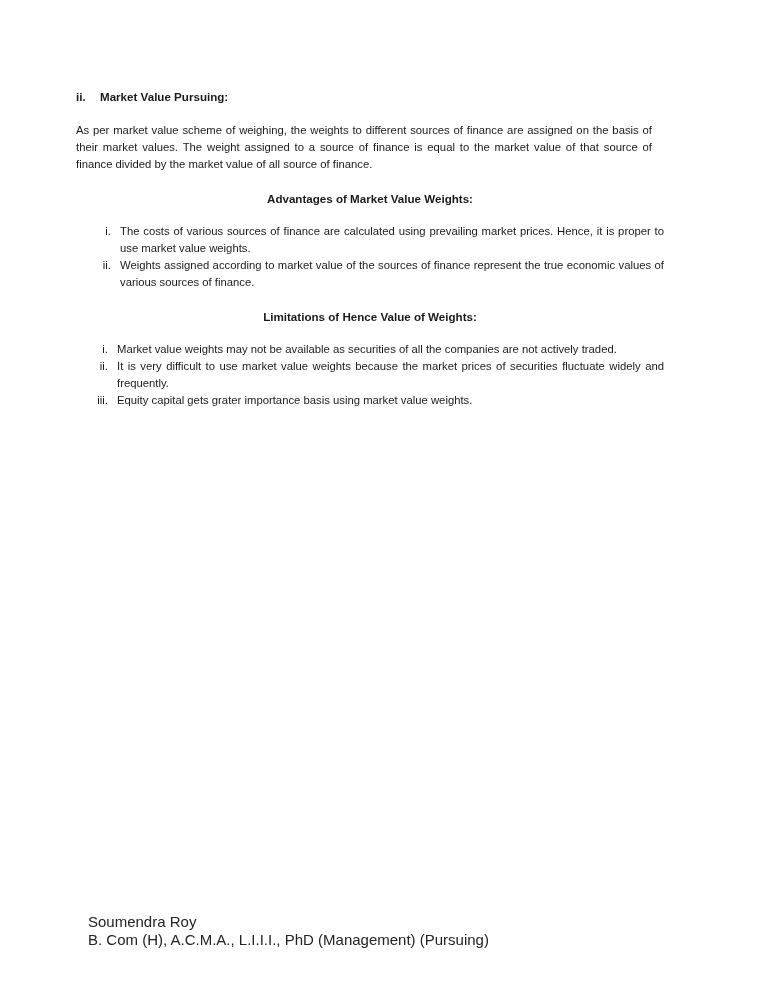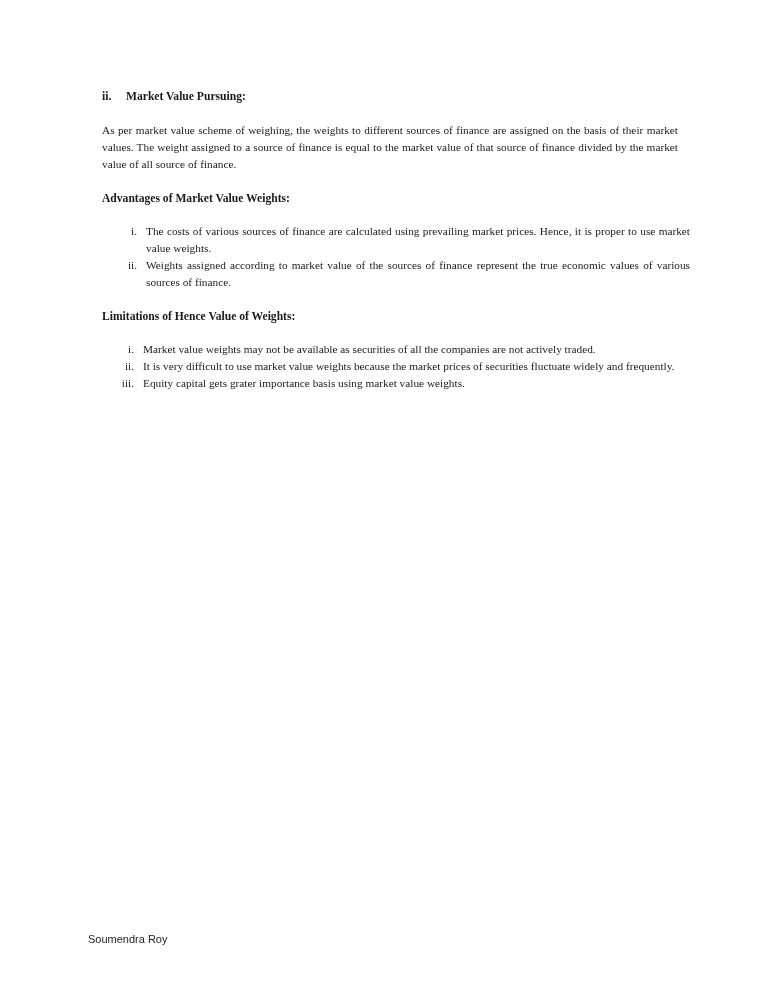--- a/index.html
+++ b/index.html
@@ -13,24 +13,24 @@
     position: relative;
     width: 765px;
     height: 990px;
     background: #ffffff;
     overflow: hidden;
     box-sizing: border-box;
   }
 
   .content {
     position: absolute;
-    left: 102px;
+    left: 76px;
     top: 88px;
     width: 588px;
-    font-family: Liberation Serif, serif;
+    font-family: Liberation Sans, sans-serif;
     font-size: 11.3px;
     line-height: 17px;
     color: #1a1a1a;
     text-align: justify;
     -webkit-font-smoothing: antialiased;
   }
 
   
   .section-heading {
     display: flex;
@@ -55,21 +55,21 @@
     text-align: justify;
     text-justify: inter-word;
   }
 
   
   .sub-heading {
     font-weight: bold;
     font-size: 11.6px;
     line-height: 17px;
     margin: 0 0 16px 0;
-    text-align: left;
+    text-align: center;
   }
 
   
   .roman-list {
     margin: 0 0 17px 0;
     padding: 0;
     list-style: none;
   }
   .roman-list li {
     display: flex;
@@ -105,21 +105,21 @@
     width: 22px;
   }
 
   
   .footer {
     position: absolute;
     left: 88px;
     bottom: 42px;
     width: 600px;
     font-family: "Liberation Sans", "DejaVu Sans", sans-serif;
-    font-size: 11px;
+    font-size: 15px;
     line-height: 17.5px;
     color: #232323;
     text-align: left;
   }
   .footer .footer-line {
     display: block;
     white-space: nowrap;
   }
 </style>
 </head>
@@ -163,15 +163,16 @@
       <li>
         <span class="marker">iii.</span>
         <span class="item-text">Equity capital gets grater importance basis using market value weights.</span>
       </li>
     </ul>
 
   </div>
 
   <div class="footer">
     <span class="footer-line">Soumendra Roy</span>
+    <span class="footer-line">B. Com (H), A.C.M.A., L.I.I.I., PhD (Management) (Pursuing)</span>
   </div>
 
 </div>
 
 </body></html>

